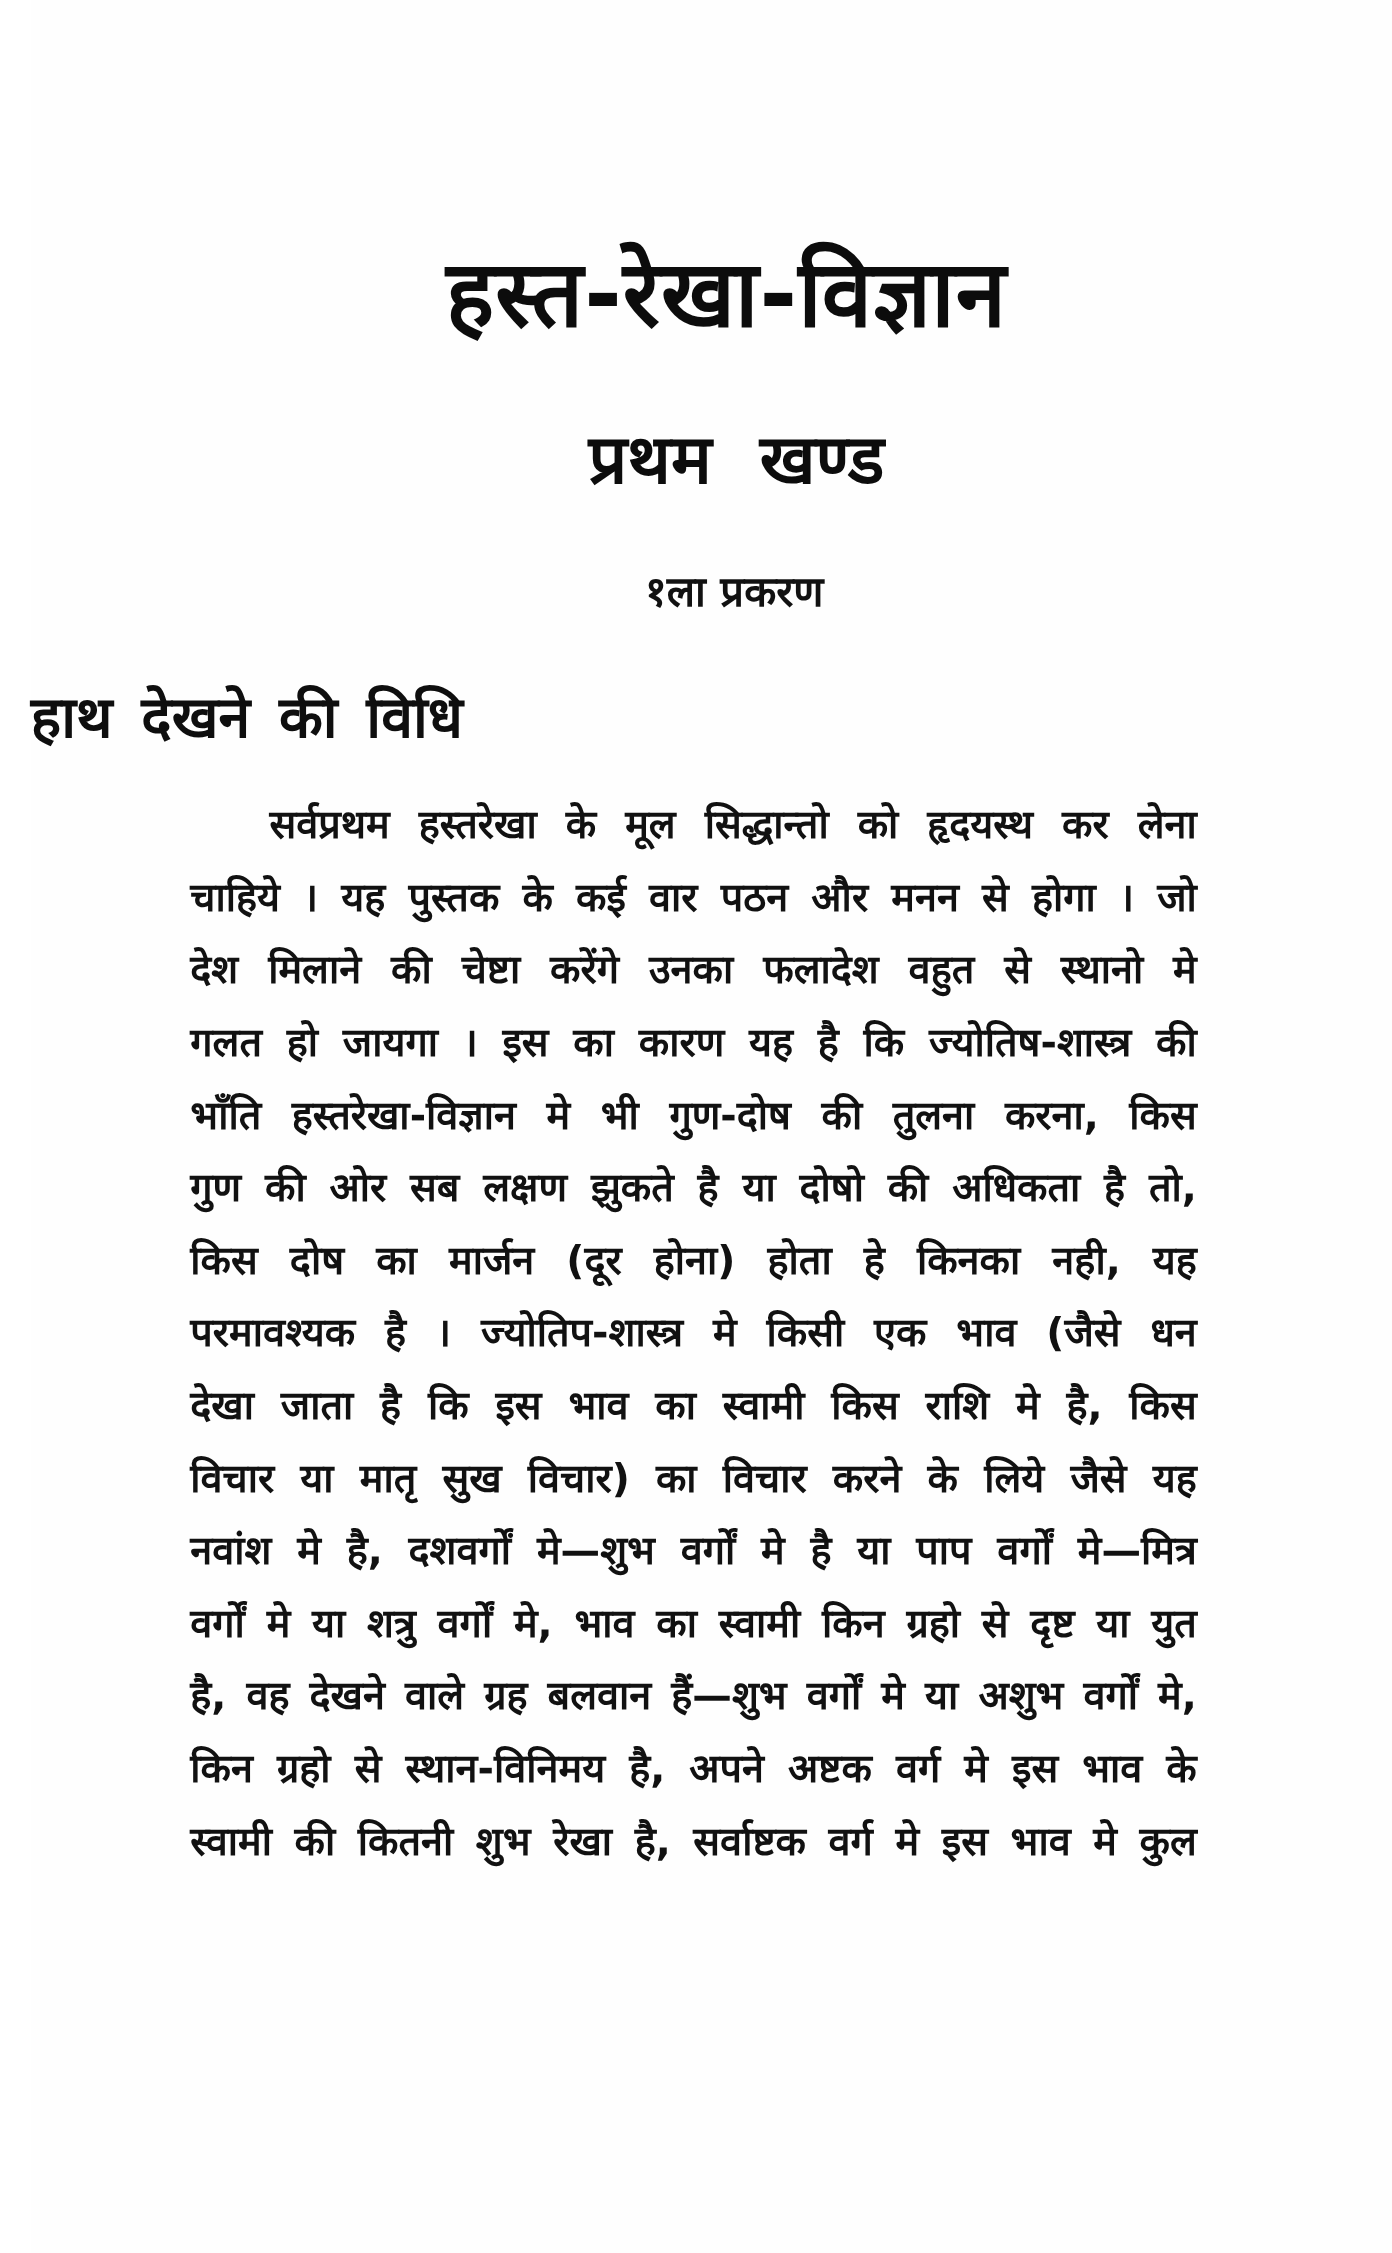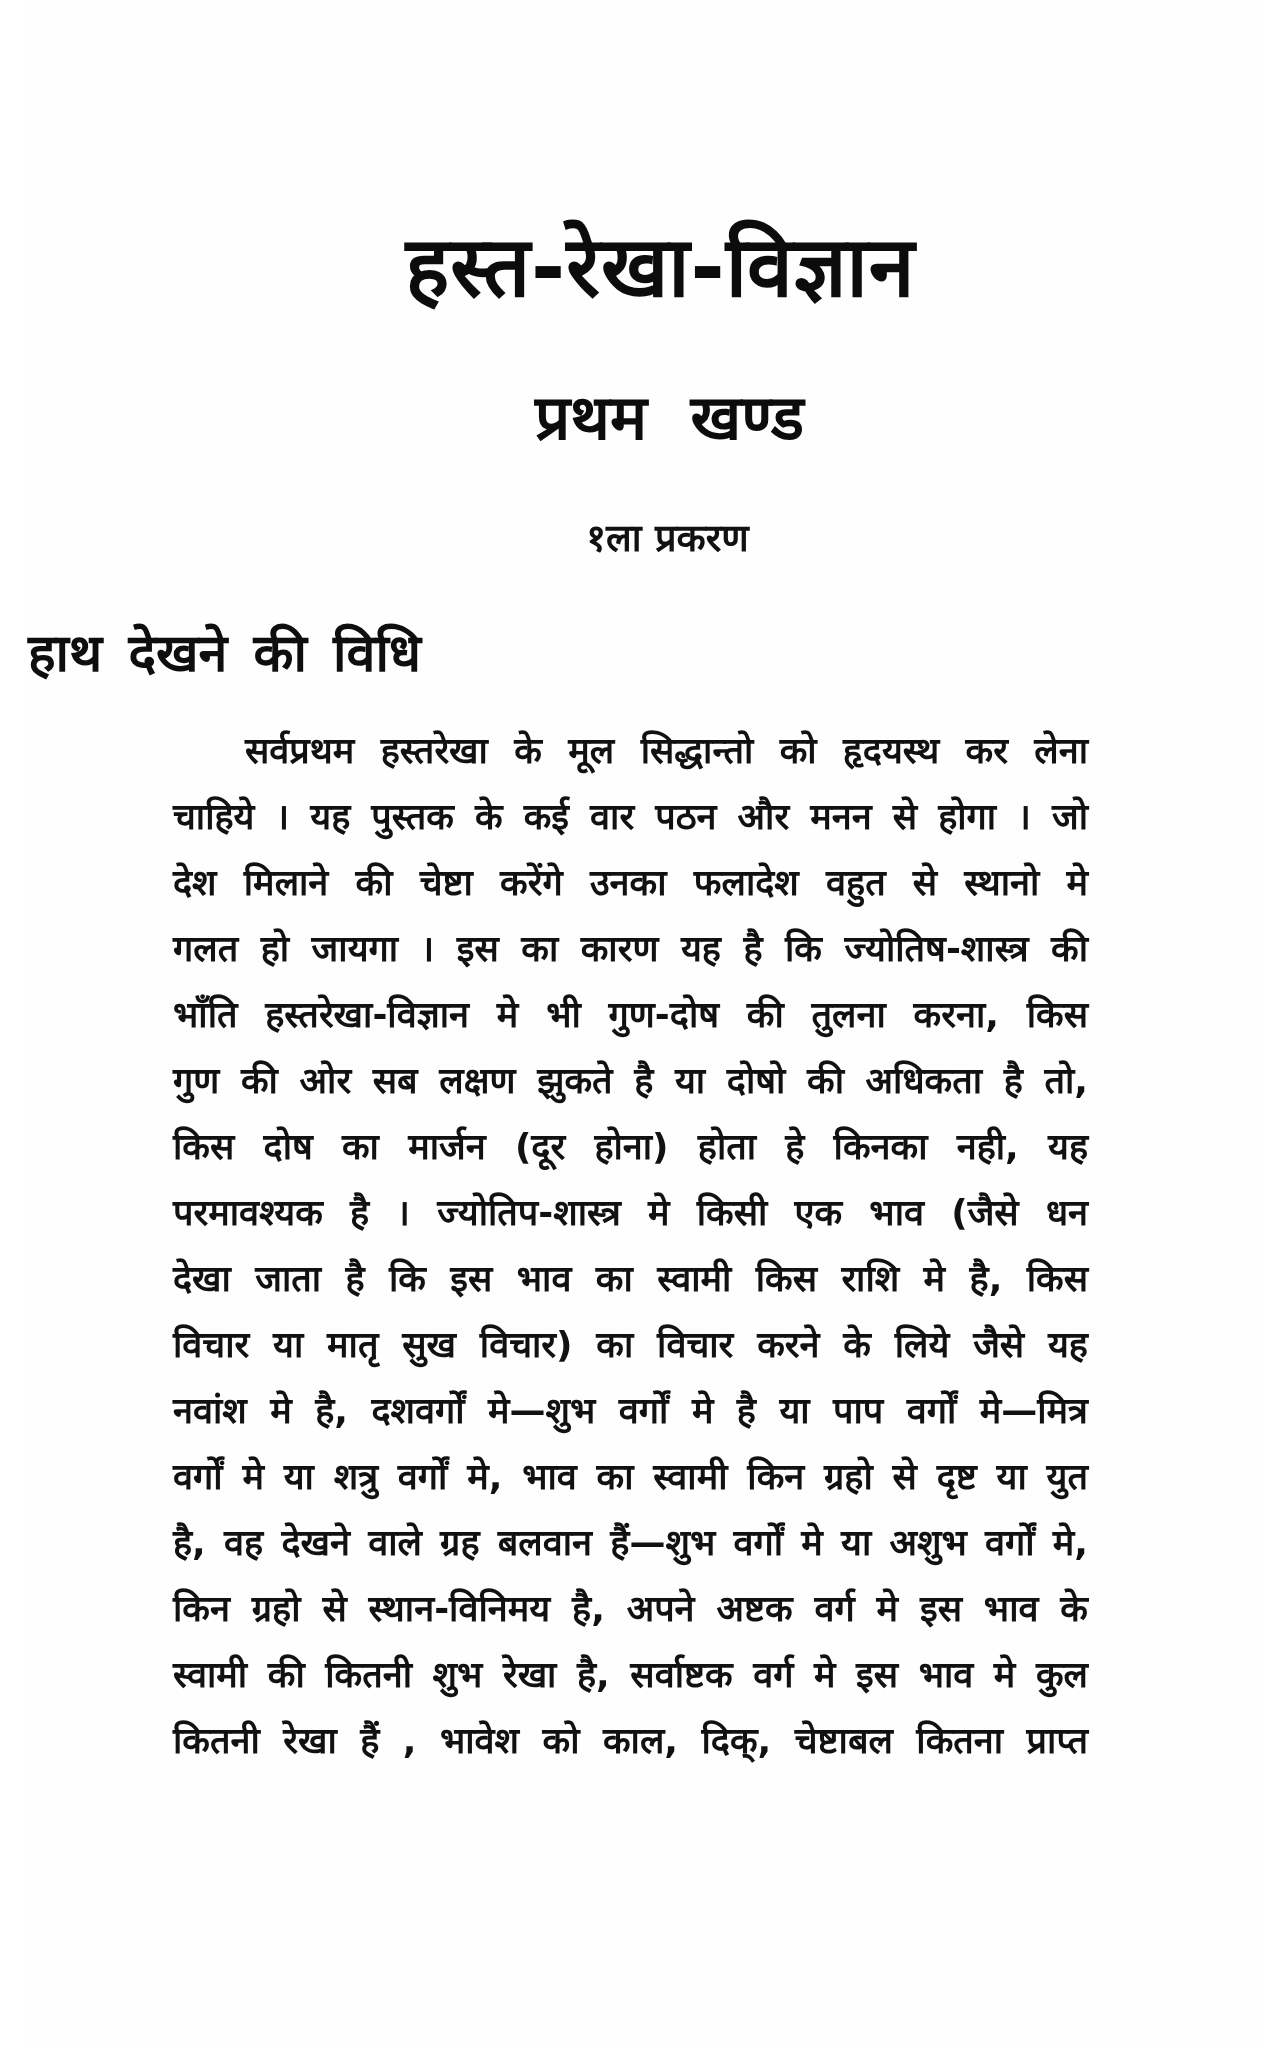--- a/index.html
+++ b/index.html
@@ -123,16 +123,15 @@
     <div class="body-line"><span>गुण की ओर सब लक्षण झुकते है या दोषो की अधिकता है तो,</span></div>
     <div class="body-line"><span>किस दोष का मार्जन (दूर होना) होता हे किनका नही, यह</span></div>
     <div class="body-line"><span>परमावश्यक है । ज्योतिप-शास्त्र मे किसी एक भाव (जैसे धन</span></div>
     <div class="body-line"><span>देखा जाता है कि इस भाव का स्वामी किस राशि मे है, किस</span></div>
     <div class="body-line"><span>विचार या मातृ सुख विचार) का विचार करने के लिये जैसे यह</span></div>
     <div class="body-line"><span>नवांश मे है, दशवर्गों मे—शुभ वर्गों मे है या पाप वर्गों मे—मित्र</span></div>
     <div class="body-line"><span>वर्गों मे या शत्रु वर्गों मे, भाव का स्वामी किन ग्रहो से दृष्ट या युत</span></div>
     <div class="body-line"><span>है, वह देखने वाले ग्रह बलवान हैं—शुभ वर्गों मे या अशुभ वर्गों मे,</span></div>
     <div class="body-line"><span>किन ग्रहो से स्थान-विनिमय है, अपने अष्टक वर्ग मे इस भाव के</span></div>
     <div class="body-line"><span>स्वामी की कितनी शुभ रेखा है, सर्वाष्टक वर्ग मे इस भाव मे कुल</span></div>
-    <div class="body-line"><span>कितनी रेखा हैं , भावेश को काल, दिक्, चेष्टाबल कितना प्राप्त</span></div>
   </div>
 
 </div>
 
 </body></html>

